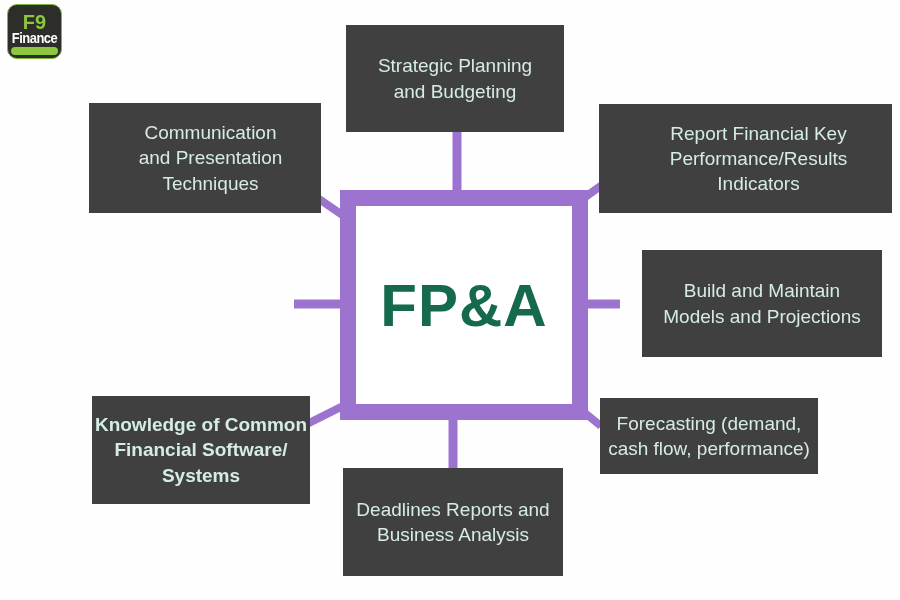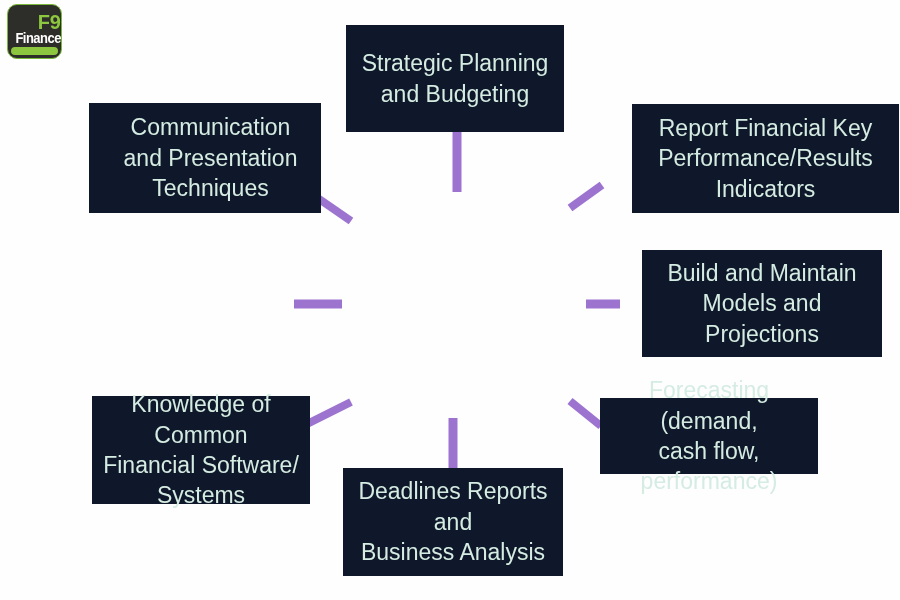--- a/index.html
+++ b/index.html
@@ -3,45 +3,45 @@
 <meta charset="utf-8">
 <style>
   html,body{margin:0;padding:0;background:#ffffff;}
   .stage{
     position:relative;width:900px;height:600px;background:#fefefe;
     font-family:"Liberation Sans",sans-serif;overflow:hidden;
   }
   .connectors{position:absolute;left:0;top:0;width:900px;height:600px;}
   .connectors line{stroke:#9d73d0;}
   .node{
-    position:absolute;background:#0f172a;color:#d5ece2;
+    position:absolute;background:#404040;color:#d5ece2;
     display:flex;align-items:center;justify-content:center;
-    text-align:center;font-size:23px;line-height:1.32;
+    text-align:center;font-size:19px;line-height:1.32;
   }
   .node .node-label{white-space:pre-line;display:block;padding:2px;}
   .node-top{left:346px;top:25px;width:218px;height:107px;}
   .node-top-left{left:89px;top:103px;width:221px;height:110px;padding-left:11px;}
-  .node-top-right{left:632px;top:104px;width:267px;height:109px;}
+  .node-top-right{left:599px;top:104px;width:267px;height:109px;padding-left:26px;}
   .node-left{left:74px;top:249px;width:222px;height:108px;}
   .node-right{left:618px;top:250px;width:240px;height:107px;margin-left:24px;}
-  .node-bottom-left{left:92px;top:396px;width:218px;height:108px;}
+  .node-bottom-left{left:92px;top:396px;width:218px;height:108px;font-weight:bold;}
   .node-bottom-right{left:600px;top:398px;width:218px;height:76px;}
   .node-bottom{left:343px;top:468px;width:220px;height:108px;}
   .center-frame{
     position:absolute;left:340px;top:190px;width:248px;height:230px;
     box-sizing:border-box;border:16px solid #9d73d0;background:#ffffff;
     display:flex;align-items:center;justify-content:center;
   }
   .center-label{
     font-size:60px;font-weight:bold;color:#15694d;letter-spacing:1px;
   }
   .logo{
     position:absolute;left:7px;top:4px;width:55px;height:55px;
     background:#2d2d29;border:1px solid #7ab83a;border-radius:10px;
-    box-sizing:border-box;text-align:right;
+    box-sizing:border-box;text-align:center;
   }
   .logo-f9{
     color:#8dc63f;font-weight:bold;font-size:20px;line-height:20px;
     margin-top:7px;letter-spacing:0px;
   }
   .logo-finance{
     color:#ffffff;font-weight:bold;font-size:13px;line-height:14px;
     letter-spacing:-0.5px;transform:scaleY(1.1);
   }
   .logo-bar{
@@ -64,20 +64,23 @@
     <line x1="305" y1="425" x2="351" y2="402" stroke-width="8"></line>
     <line x1="601" y1="426" x2="570" y2="401" stroke-width="8"></line>
   </svg>
 
   <div class="logo">
     <div class="logo-f9">F9</div>
     <div class="logo-finance">Finance</div>
     <div class="logo-bar"></div>
   </div>
 
+  <div class="center-frame">
+    <div class="center-label">FP&amp;A</div>
+  </div>
 
   <div class="node node-top">
     <span class="node-label">Strategic Planning
 and Budgeting</span>
   </div>
 
   <div class="node node-top-left">
     <span class="node-label">Communication
 and Presentation
 Techniques</span>

